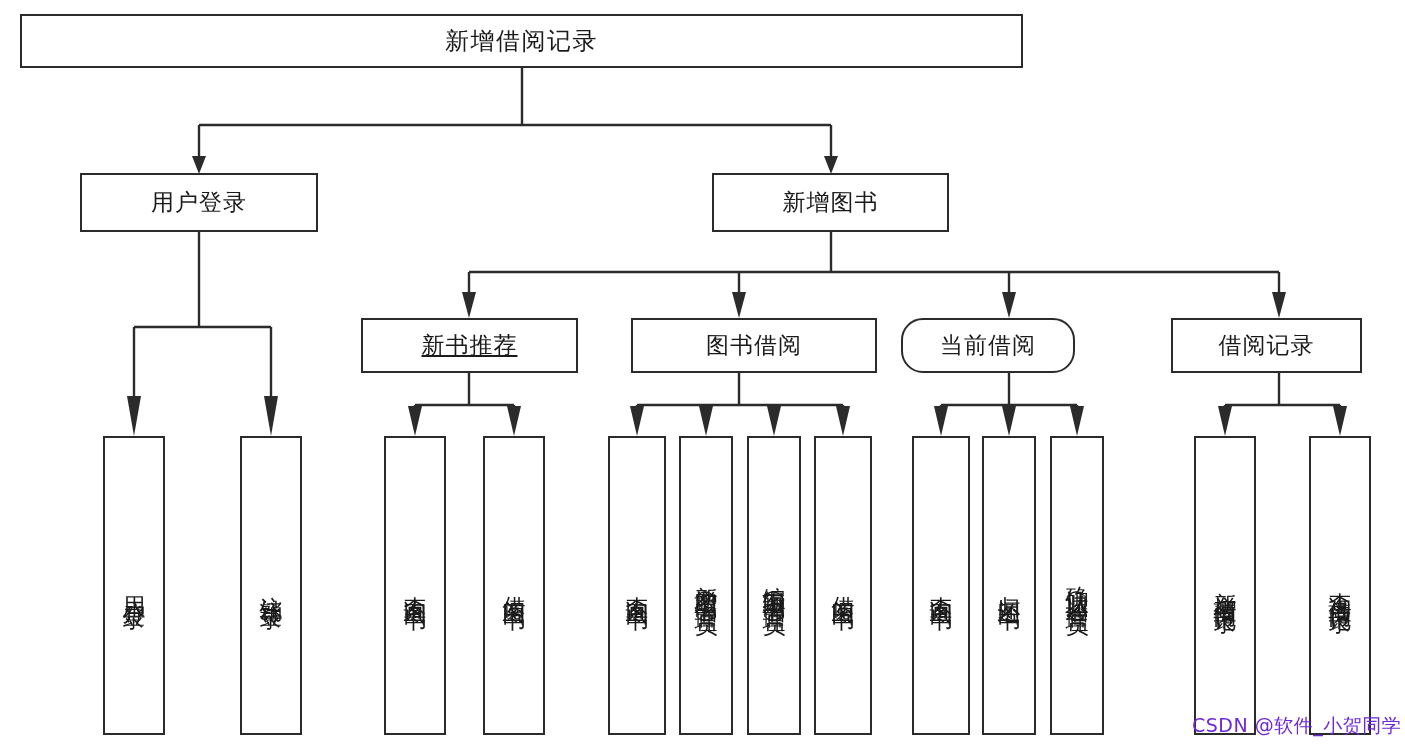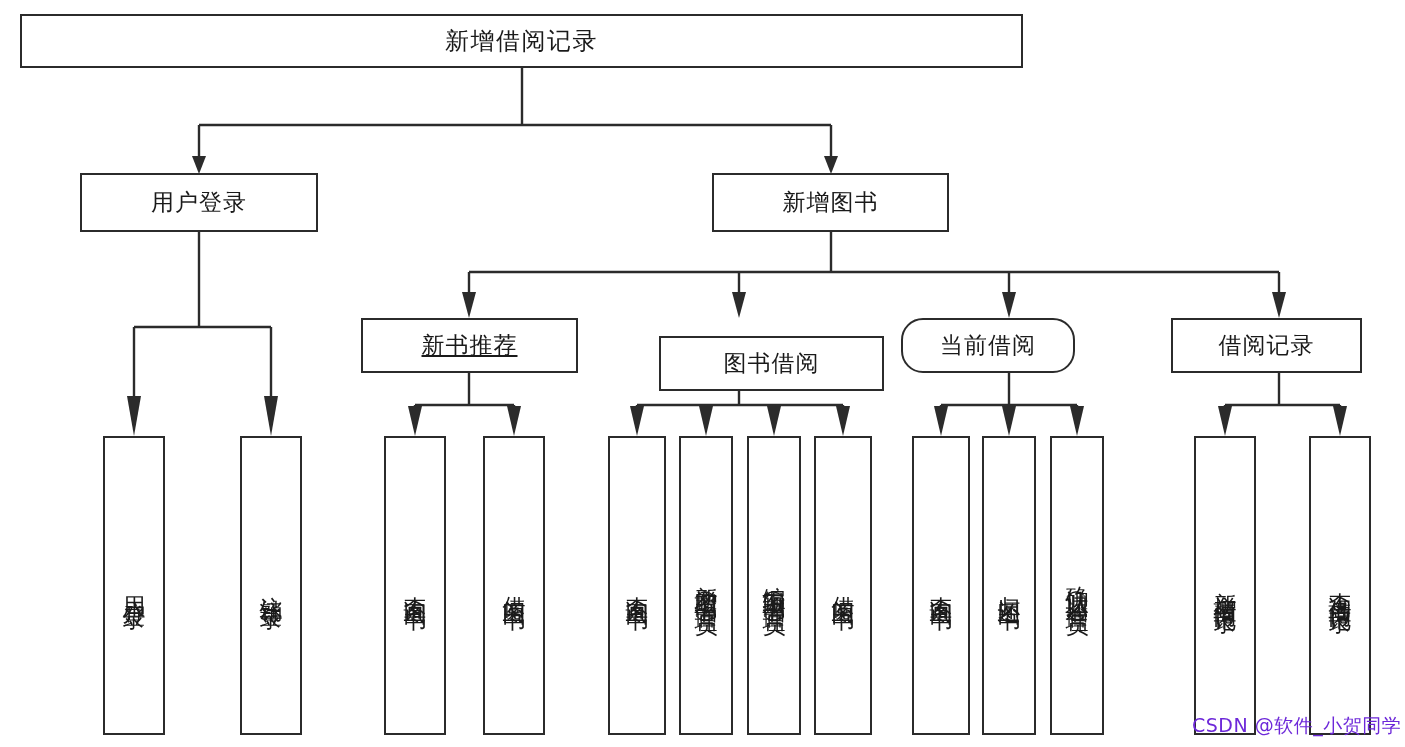--- a/index.html
+++ b/index.html
@@ -163,21 +163,21 @@
   </div>
 
   <div class="node h" style="left:712px; top:173px; width:237px; height:59px;">
     <span class="label">新增图书</span>
   </div>
 
   <div class="node h" style="left:361px; top:318px; width:217px; height:55px;text-decoration:underline;">
     <span class="label">新书推荐</span>
   </div>
 
-  <div class="node h" style="left:631px; top:336px; width:225px; height:55px;margin-left:28px;">
+  <div class="node h" style="left:631px; top:318px; width:246px; height:55px;">
     <span class="label">图书借阅</span>
   </div>
 
   <div class="node h" style="left:901px; top:318px; width:174px; height:55px;border-radius:22px;">
     <span class="label">当前借阅</span>
   </div>
 
   <div class="node h" style="left:1171px; top:318px; width:191px; height:55px;align-items:center;">
     <span class="label">借阅记录</span>
   </div>

